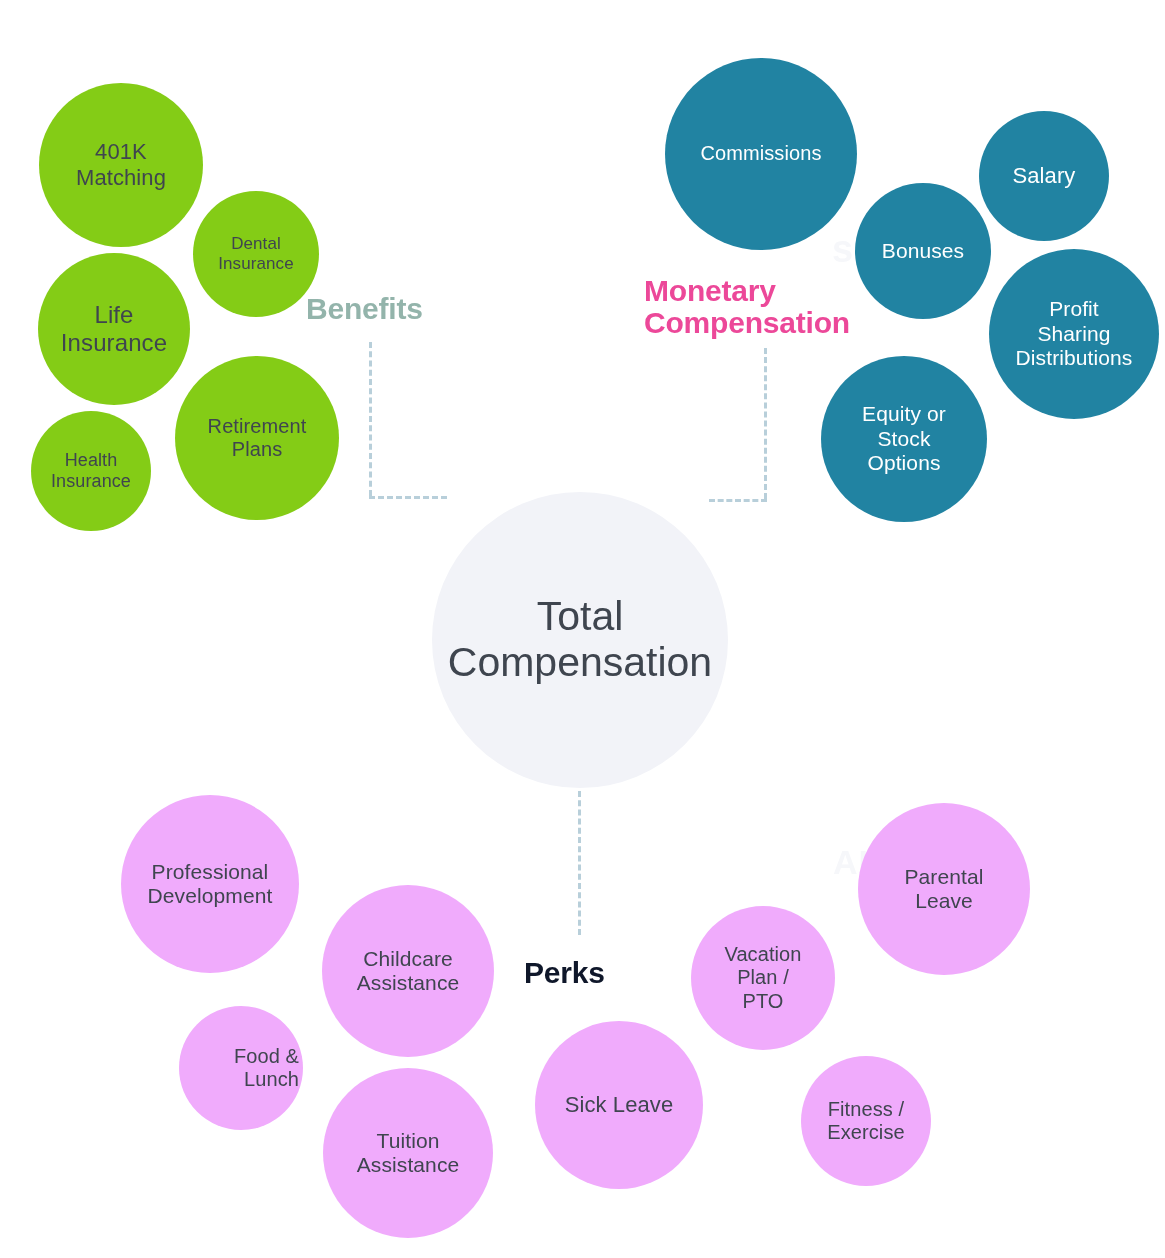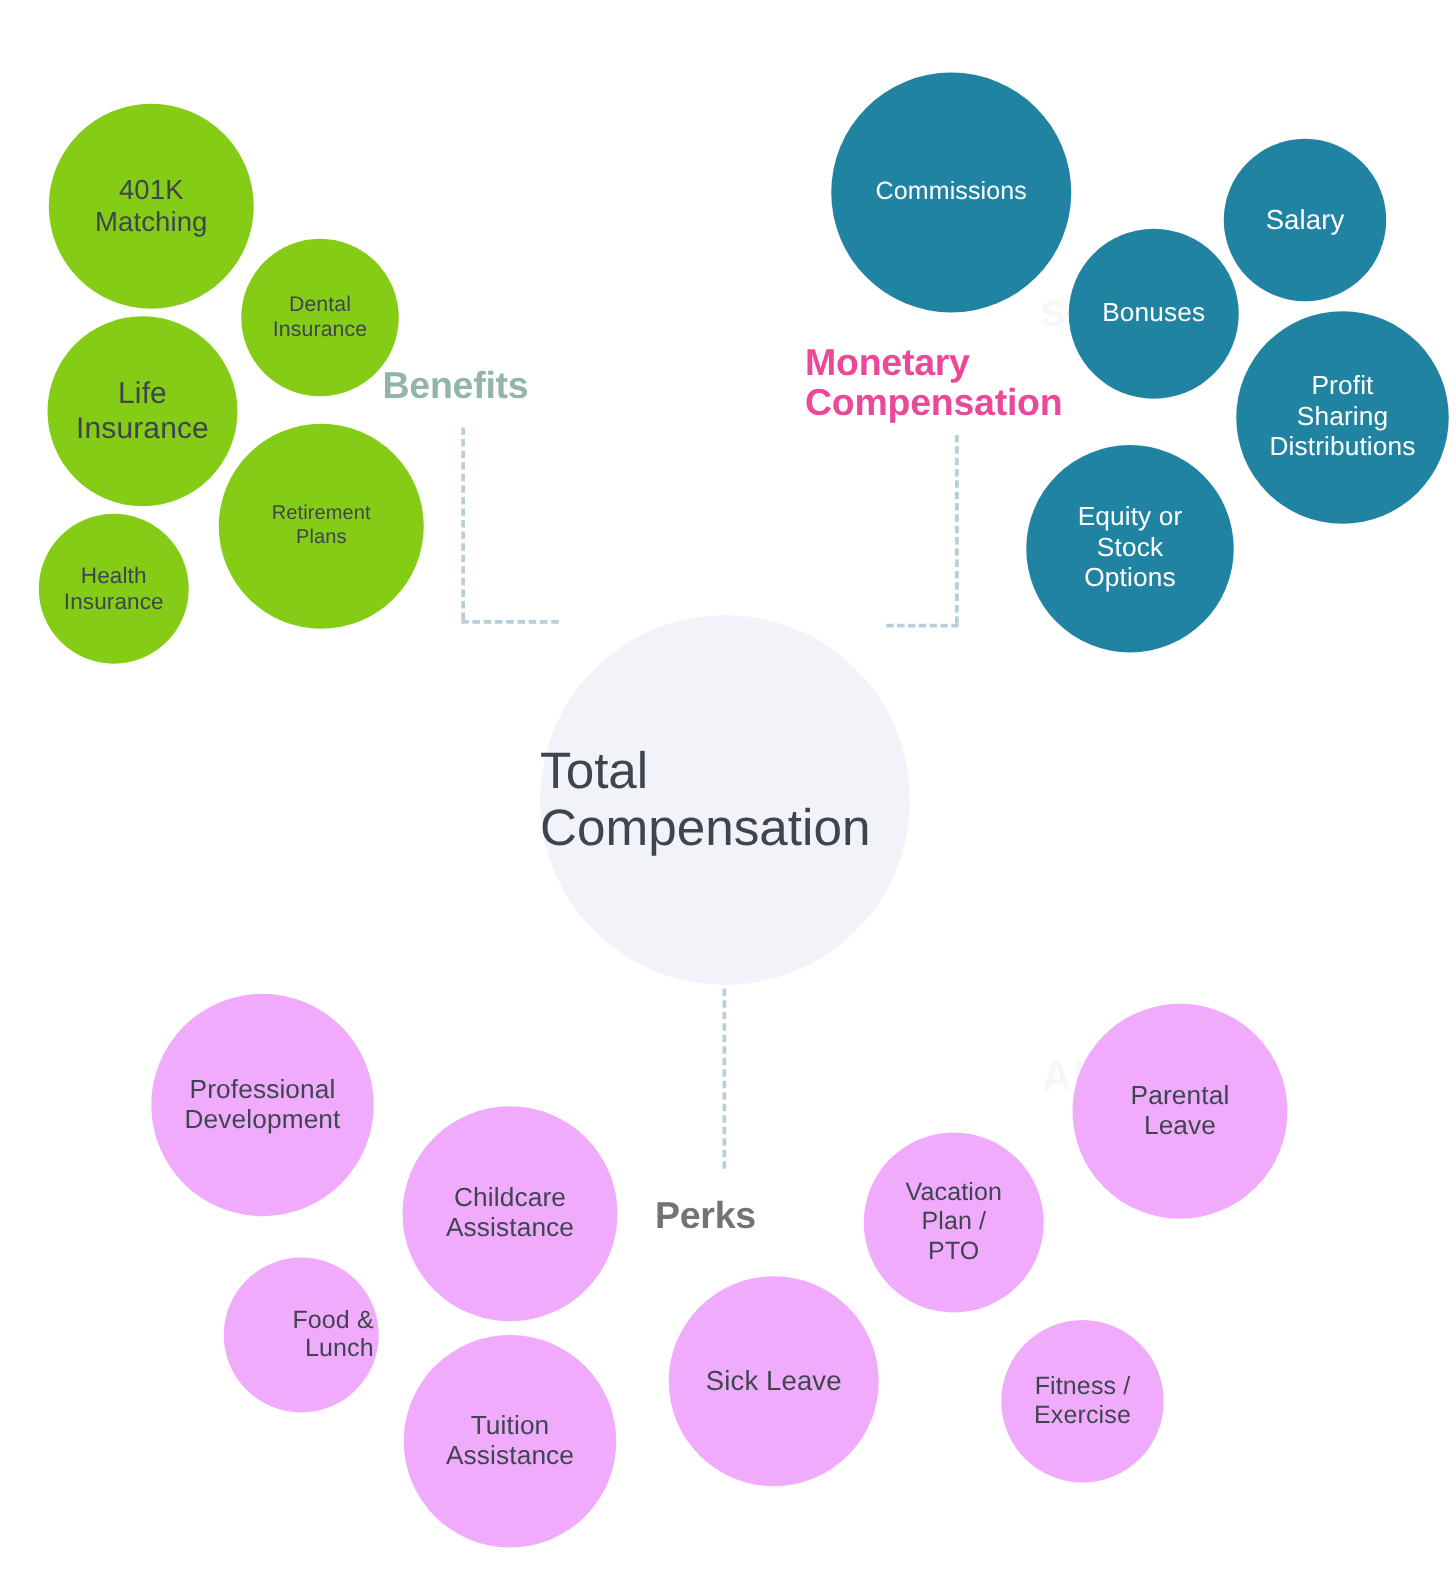--- a/index.html
+++ b/index.html
@@ -43,36 +43,37 @@
   .b-perk     { background: #f0abfc; color: #3f454f; }
 
   
   .hub {
     position: absolute;
     border-radius: 50%;
     background: #f2f3f8;
     display: flex;
     align-items: center;
     justify-content: center;
+    text-align: center;
     color: #3f454f;
     line-height: 1.12;
   }
   .hub .txt { white-space: pre-line; display: block; width: 130%; }
 
   
   .cat-label {
     position: absolute;
     font-weight: bold;
     line-height: 1.08;
     white-space: pre-line;
     letter-spacing: -0.2px;
   }
   .cat-benefits { color: #93b4ab; }
   .cat-monetary { color: #ec4899; }
-  .cat-perks    { color: #737373; }
+  .cat-perks    { color: #0f172a; }
 
   
   .dash-v {
     position: absolute;
     width: 0;
     border-left: 3px dashed #b8cfda;
   }
   .dash-h {
     position: absolute;
     height: 0;
@@ -113,21 +114,21 @@
 Matching</span>
       </div>
       <div class="bubble b-benefit" style="left: 193px; top: 191px; width: 126px; height: 126px; font-size: 17px;">
         <span class="txt">Dental
 Insurance</span>
       </div>
       <div class="bubble b-benefit" style="left: 38px; top: 253px; width: 152px; height: 152px; font-size: 24px;">
         <span class="txt">Life
 Insurance</span>
       </div>
-      <div class="bubble b-benefit" style="left: 175px; top: 339px; width: 164px; height: 164px; font-size: 16px;">
+      <div class="bubble b-benefit" style="left: 175px; top: 356px; width: 164px; height: 164px; font-size: 20px;">
         <span class="txt">Retirement
 Plans</span>
       </div>
       <div class="bubble b-benefit" style="left: 31px; top: 411px; width: 120px; height: 120px; font-size: 18px;">
         <span class="txt">Health
 Insurance</span>
       </div>
       <div class="bubble b-monetary" style="left: 665px; top: 58px; width: 192px; height: 192px; font-size: 20px;">
         <span class="txt">Commissions</span>
       </div>

